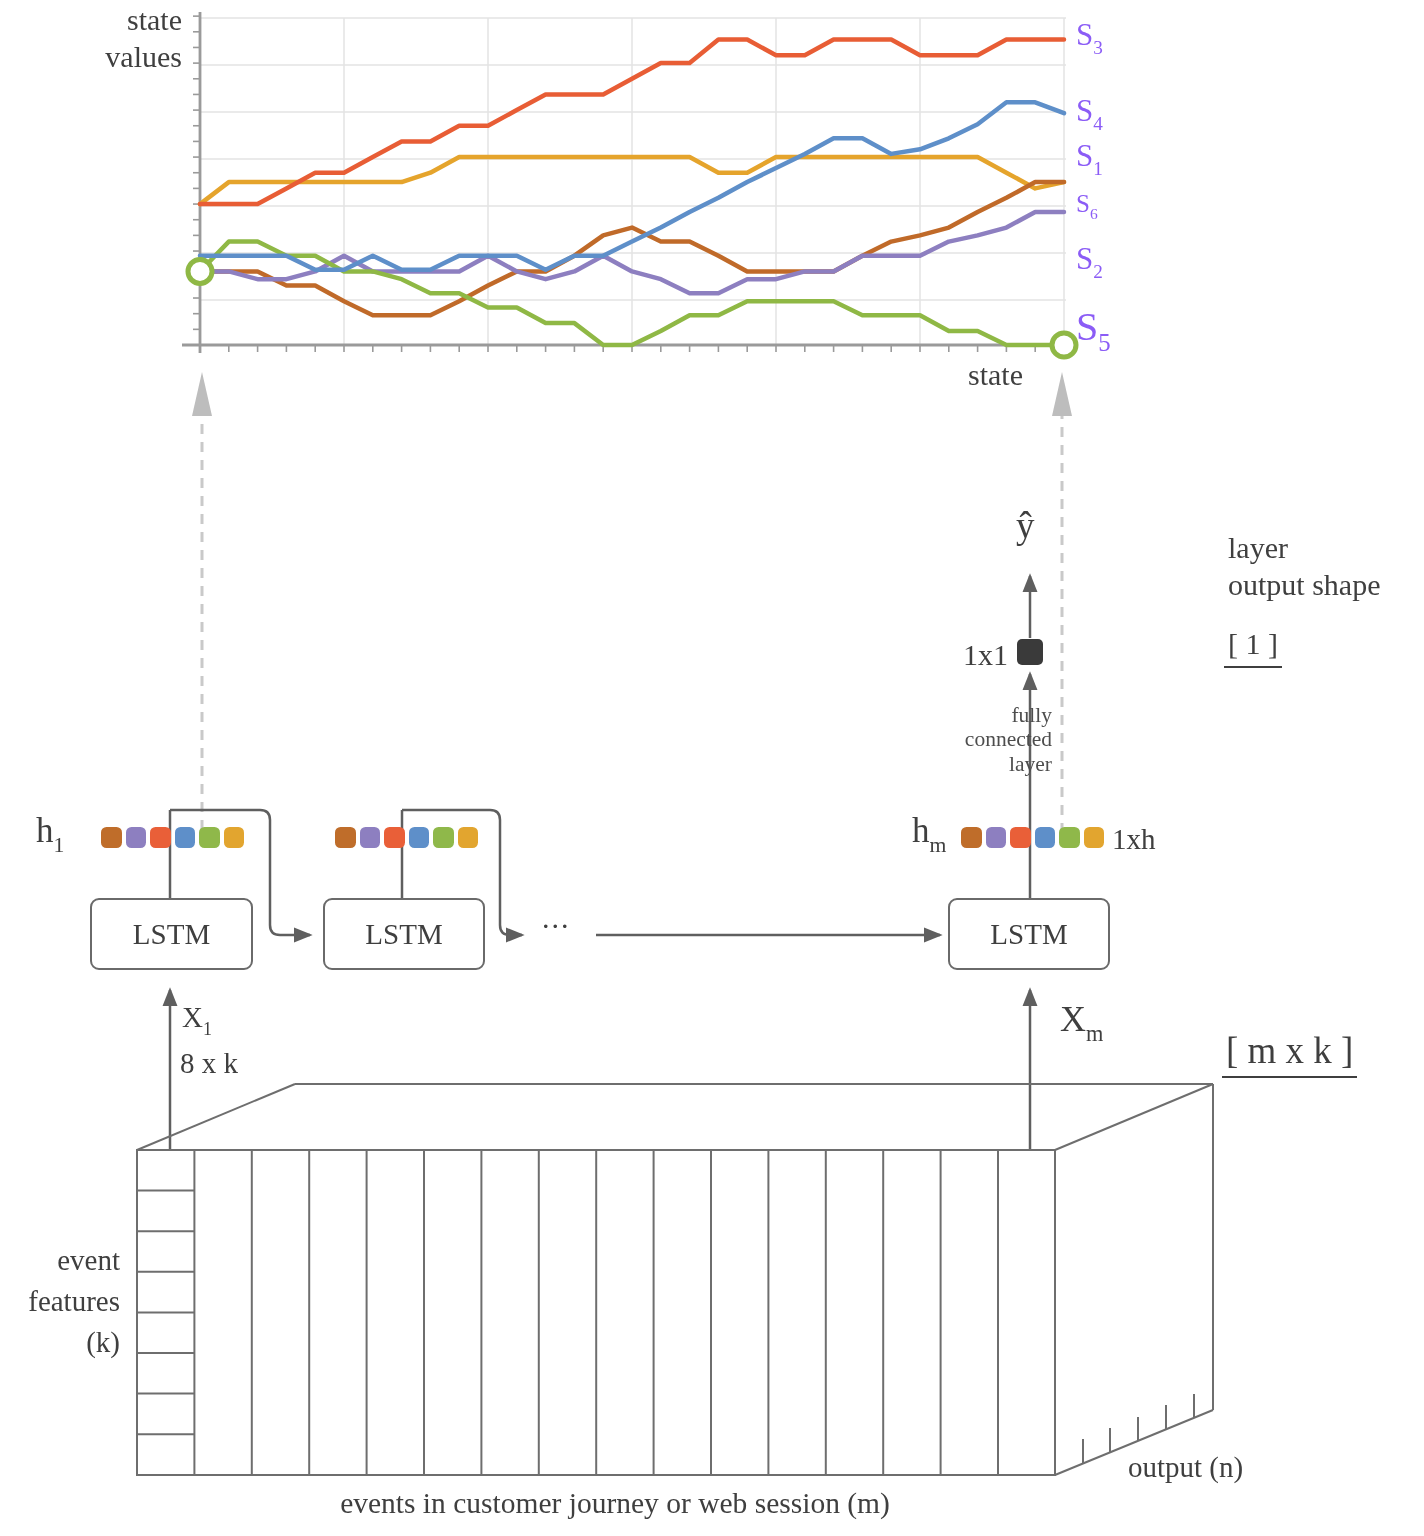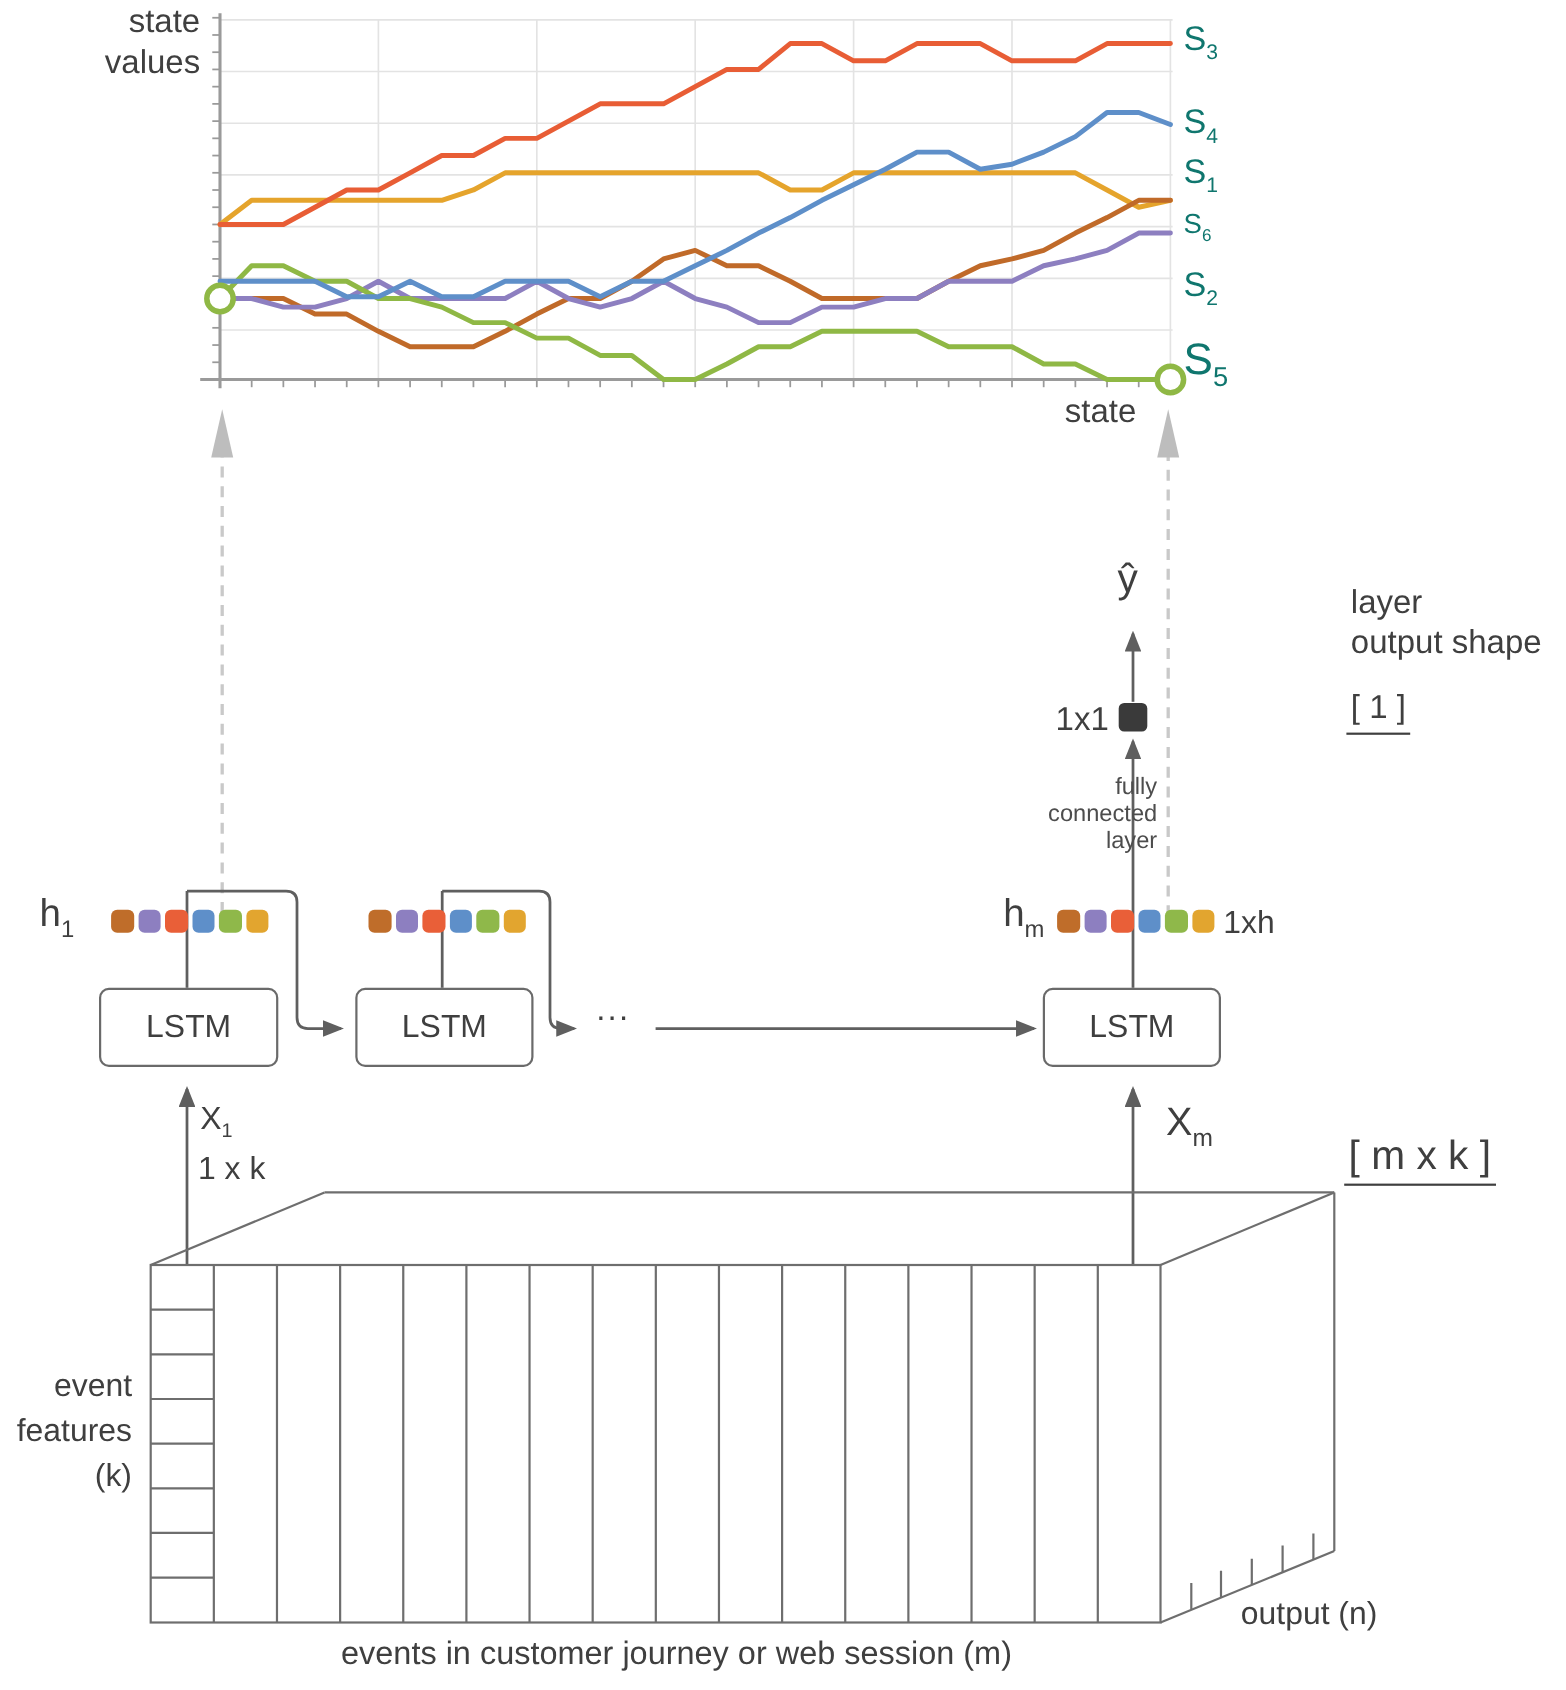--- a/index.html
+++ b/index.html
@@ -1,22 +1,22 @@
 <!DOCTYPE html>
 <html><head>
 <meta charset="utf-8">
 <style>
   html,body{margin:0;padding:0;background:#ffffff;}
   #stage{position:relative;width:1424px;height:1536px;background:#fff;overflow:hidden;
-         font-family:Liberation Sans, sans-serif;color:#3f3f3f;}
+         font-family:Liberation Serif, serif;color:#3f3f3f;}
   #diagram{position:absolute;left:0;top:0;}
   .lbl{position:absolute;white-space:nowrap;line-height:1.22;font-size:30px;color:#3f3f3f;}
   .right{text-align:right;}
   .center{text-align:center;}
-  .muted{color:#0f766e;}
+  .muted{color:#8b5cf6;}
   .sub{font-size:0.62em;vertical-align:-0.45em;}
   .underline{border-bottom:2.5px solid #3f3f3f;padding:0 4px 3px 4px;}
   .lstm{position:absolute;width:162px;height:72px;border:2.5px solid #6a6a6a;border-radius:9px;
         background:#fff;display:flex;align-items:center;justify-content:center;
         font-size:29px;color:#3f3f3f;box-sizing:border-box;}
   .sqrow{position:absolute;display:flex;gap:4px;}
   .sq{width:20.5px;height:20.5px;border-radius:5.5px;}
   .fcnode{position:absolute;width:26px;height:26px;border-radius:5px;background:#3a3a3a;}
   .fclabel{line-height:1.13;font-size:21.5px;color:#4d4d4d;}
 </style>
@@ -247,21 +247,21 @@
   <div class="lbl" style="left:1228px;top:530px;">
     <div>layer</div>
     <div>output shape</div>
   </div>
   <div class="lbl underline" style="left:1224px;top:626px;">[ 1 ]</div>
   <div class="lbl underline" style="left:1222px;top:1028px;font-size:37px;">[ m x k ]</div>
 
   <div class="lbl" style="left:182px;top:1000px;font-size:29px;">
     <span>X</span><span class="sub">1</span>
   </div>
-  <div class="lbl" style="left:180px;top:1046px;font-size:29px;">1 x k</div>
+  <div class="lbl" style="left:180px;top:1046px;font-size:29px;">8 x k</div>
   <div class="lbl" style="left:1060px;top:998px;font-size:36px;">
     <span>X</span><span class="sub">m</span>
   </div>
 
   <div class="lbl right" style="left:0px;top:1240px;width:120px;font-size:29px;line-height:1.42;">
     <div>event</div>
     <div>features</div>
     <div>(k)</div>
   </div>
   <div class="lbl center" style="left:140px;top:1486px;width:950px;font-size:29.5px;">events in customer journey or web session (m)</div>

